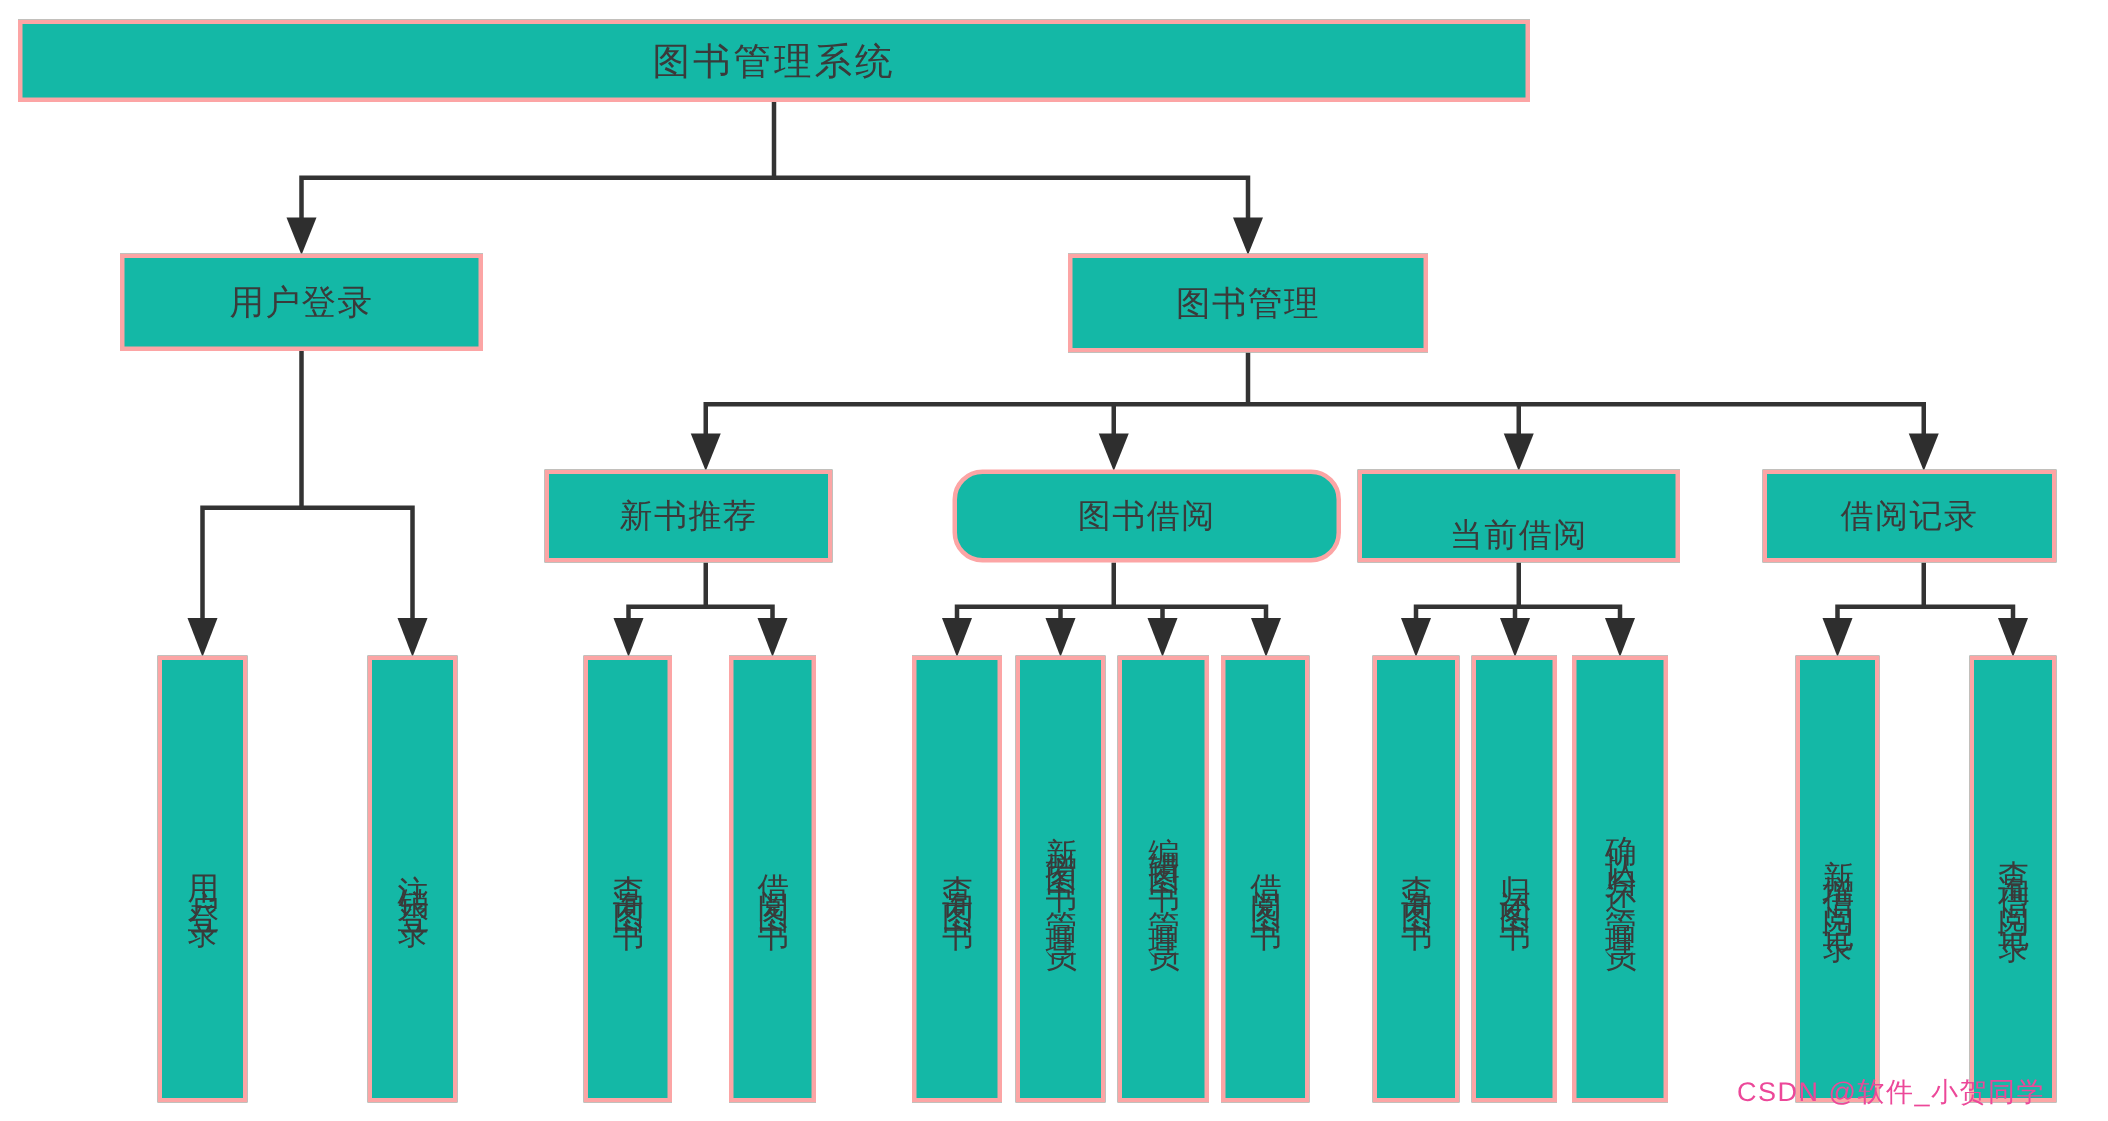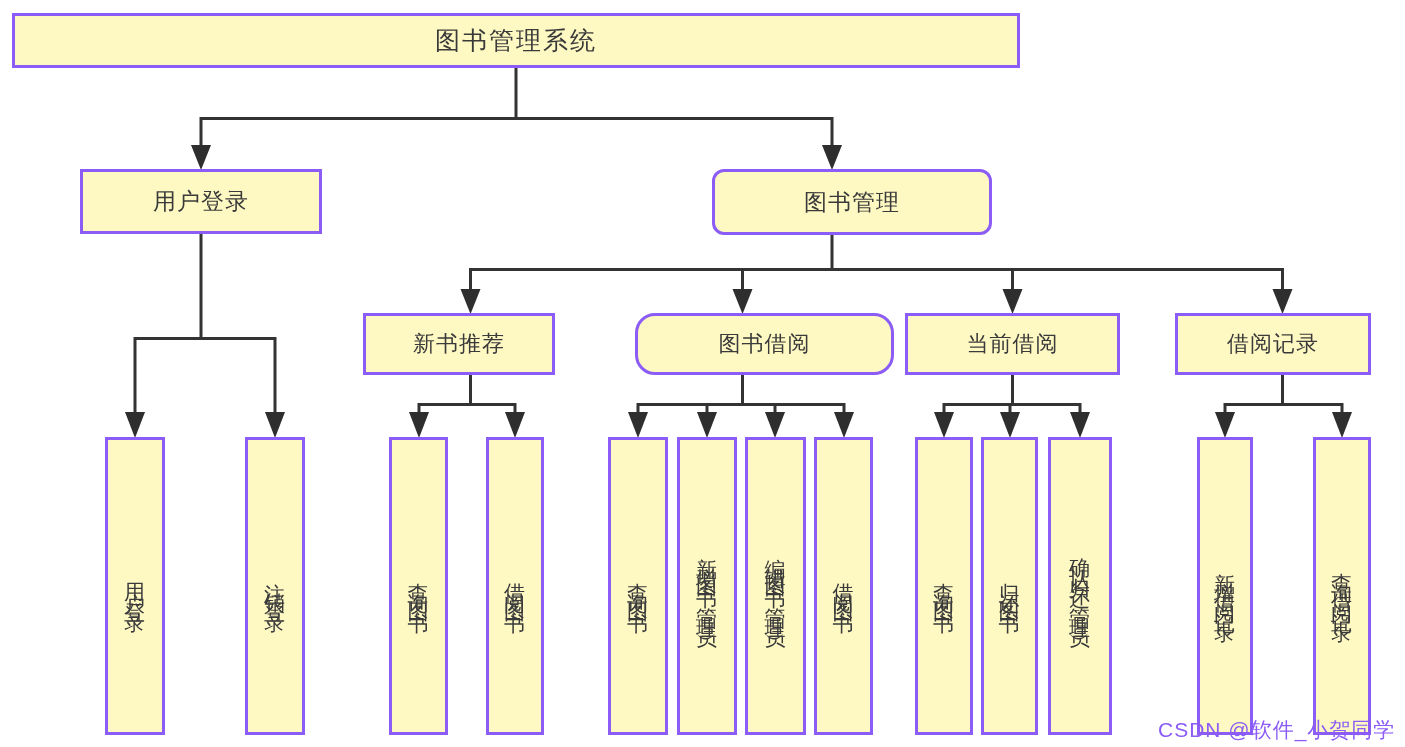--- a/index.html
+++ b/index.html
@@ -8,44 +8,44 @@
     position: relative;
     width: 1405px;
     height: 747px;
     background: #ffffff;
     overflow: hidden;
   }
   .wires { position: absolute; left: 0; top: 0; }
   .node {
     position: absolute;
     box-sizing: border-box;
-    border: 3px solid #8b5cf6;
-    background: #fef9c3;
+    border: 3px solid #fca5a5;
+    background: #14b8a6;
     display: flex;
     align-items: center;
     justify-content: center;
     color: #3a3a3a;
   }
   .hnode { font-size: 23px; letter-spacing: 1px; }
   .root  { font-size: 25px; letter-spacing: 2px; }
   .l3    { font-size: 22px; letter-spacing: 1px; }
   .vnode { font-size: 21px; }
   .vnode .vlabel {
     writing-mode: vertical-rl;
     text-orientation: mixed;
     letter-spacing: 10px;
     line-height: 1;
     white-space: nowrap;
   }
   .watermark {
     position: absolute;
     left: 1158px;
     top: 716px;
-    font-size: 21px;
-    color: #8b5cf6;
+    font-size: 18px;
+    color: #ec4899;
     letter-spacing: 1px;
     white-space: nowrap;
   }
 </style>
 </head>
 <body>
 
 <div class="stage">
 
   <svg class="wires" width="1405" height="747" viewBox="0 0 1405 747">
@@ -100,31 +100,31 @@
     </g>
   </svg>
 
   <div class="node root" style="left:12px; top:13px; width:1008px; height:55px;">
     <span>图书管理系统</span>
   </div>
 
   <div class="node hnode" style="left:80px; top:169px; width:242px; height:65px;">
     <span>用户登录</span>
   </div>
-  <div class="node hnode" style="left:712px; top:169px; width:280px; height:66px;border-radius:12px;">
+  <div class="node hnode" style="left:712px; top:169px; width:240px; height:66px;">
     <span>图书管理</span>
   </div>
 
   <div class="node l3" style="left:363px; top:313px; width:192px; height:62px;">
     <span>新书推荐</span>
   </div>
   <div class="node l3" style="left:635px; top:313px; width:259px; height:62px;border-radius:20px;">
     <span>图书借阅</span>
   </div>
-  <div class="node l3" style="left:905px; top:313px; width:215px; height:62px;">
+  <div class="node l3" style="left:905px; top:313px; width:215px; height:62px;align-items:flex-end;">
     <span>当前借阅</span>
   </div>
   <div class="node l3" style="left:1175px; top:313px; width:196px; height:62px;">
     <span>借阅记录</span>
   </div>
 
   <div class="node vnode" style="left:105px; top:437px; width:60px; height:298px;">
     <span class="vlabel">用户登录</span>
   </div>
   <div class="node vnode" style="left:245px; top:437px; width:60px; height:298px;">

